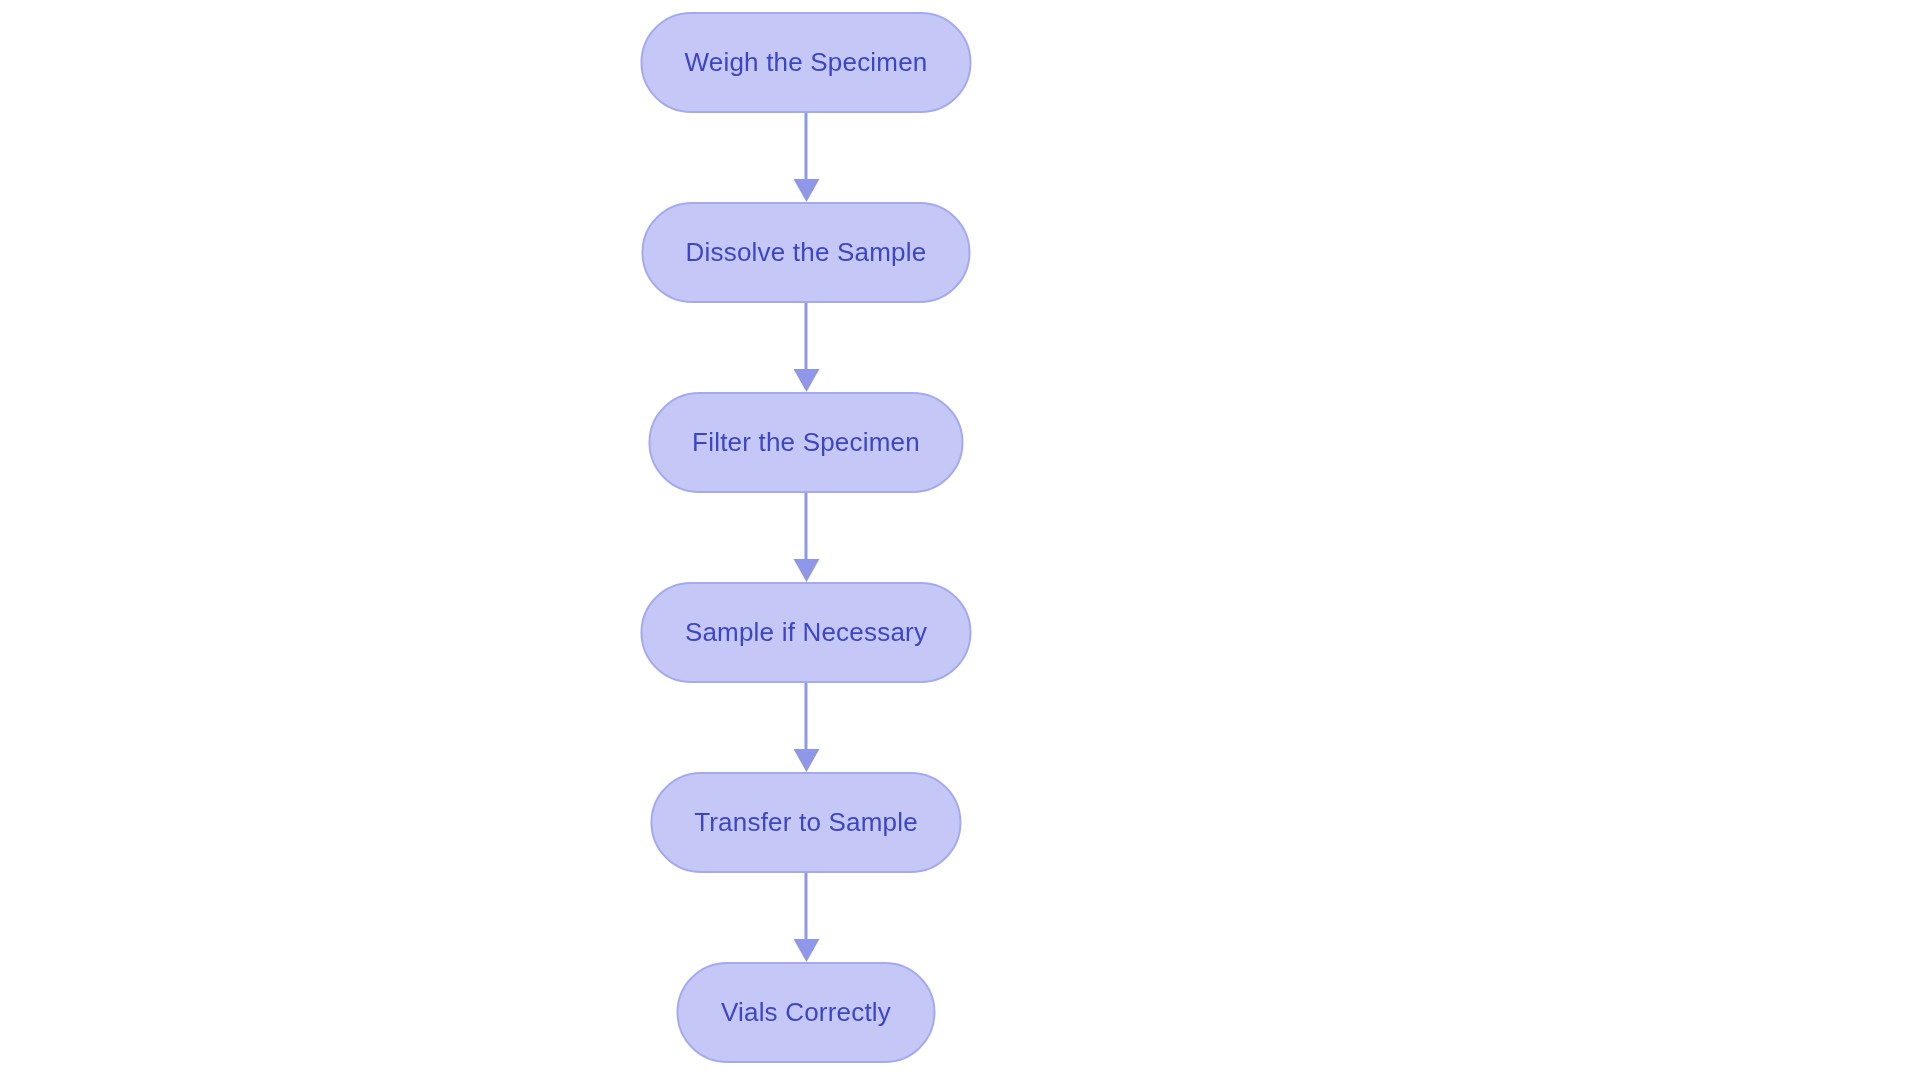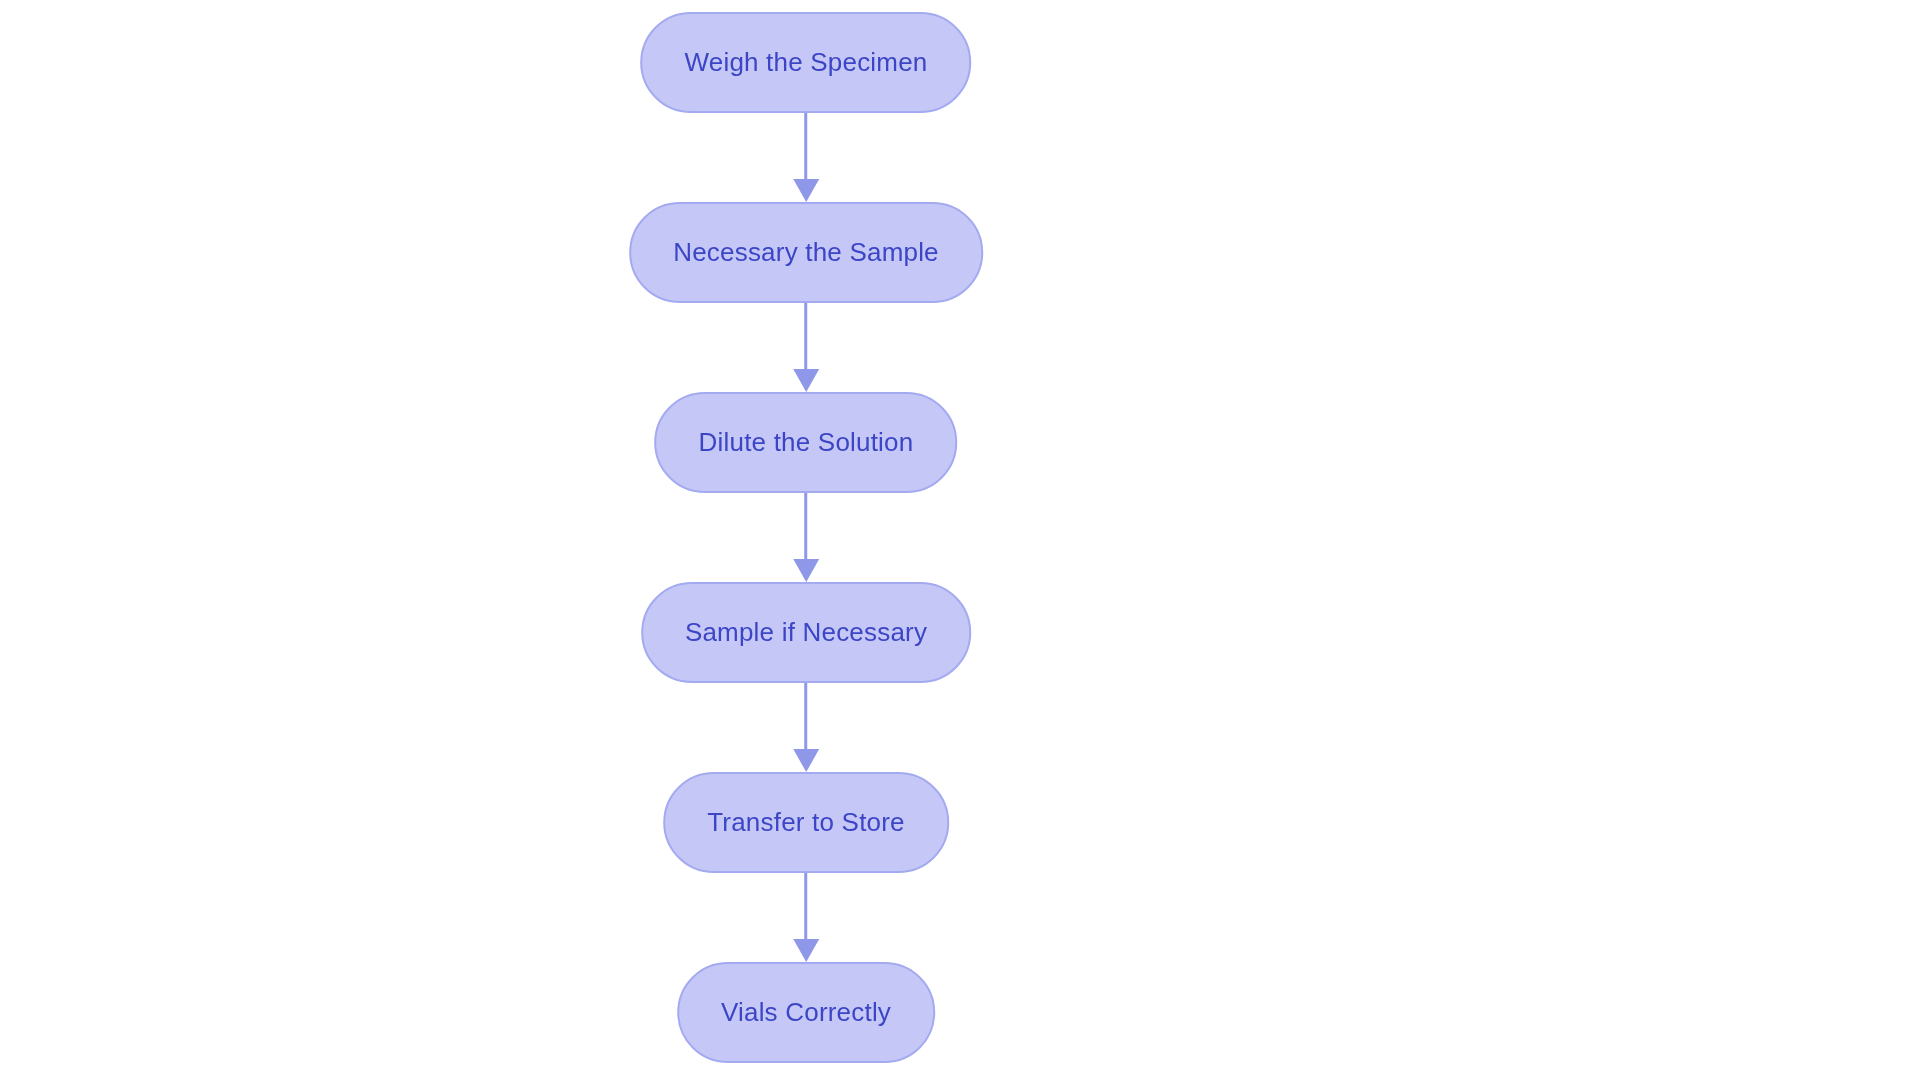--- a/index.html
+++ b/index.html
@@ -70,48 +70,48 @@
     <div class="flow-node">
       <span>Weigh the Specimen</span>
     </div>
 
     <div class="arrow-connector">
       <div class="arrow-line"></div>
       <div class="arrow-head"></div>
     </div>
 
     <div class="flow-node">
-      <span>Necessary the Sample</span>
+      <span>Dissolve the Sample</span>
     </div>
 
     <div class="arrow-connector">
       <div class="arrow-line"></div>
       <div class="arrow-head"></div>
     </div>
 
     <div class="flow-node">
-      <span>Dilute the Solution</span>
+      <span>Filter the Specimen</span>
     </div>
 
     <div class="arrow-connector">
       <div class="arrow-line"></div>
       <div class="arrow-head"></div>
     </div>
 
     <div class="flow-node">
       <span>Sample if Necessary</span>
     </div>
 
     <div class="arrow-connector">
       <div class="arrow-line"></div>
       <div class="arrow-head"></div>
     </div>
 
     <div class="flow-node">
-      <span>Transfer to Store</span>
+      <span>Transfer to Sample</span>
     </div>
 
     <div class="arrow-connector">
       <div class="arrow-line"></div>
       <div class="arrow-head"></div>
     </div>
 
     <div class="flow-node">
       <span>Vials Correctly</span>
     </div>

